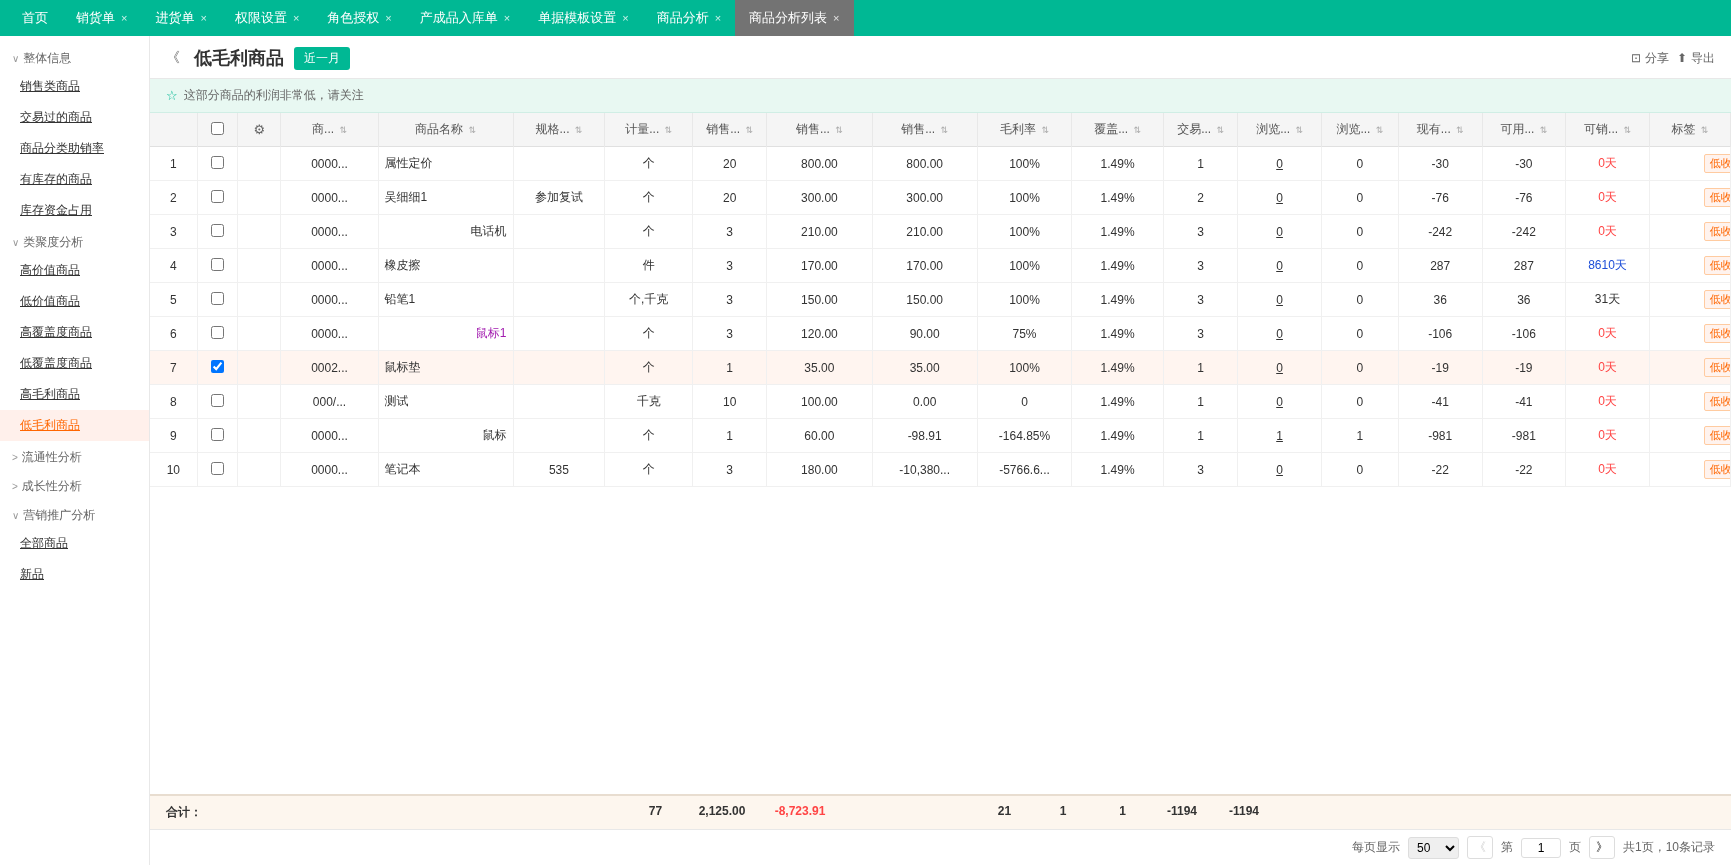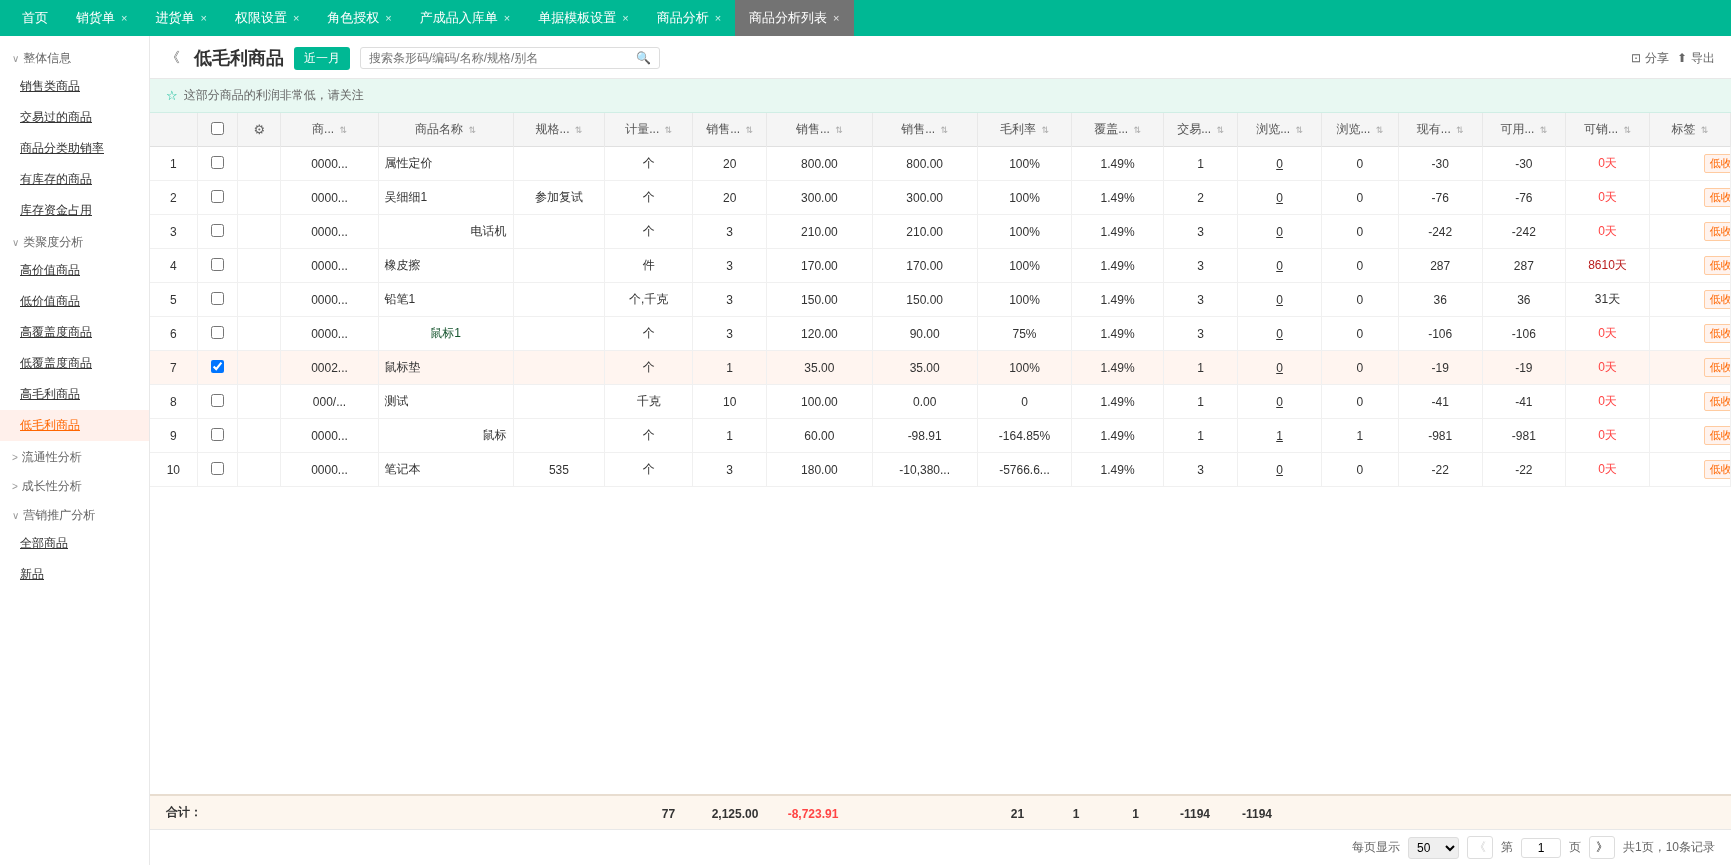--- a/index.html
+++ b/index.html
@@ -202,26 +202,25 @@
       margin-left: 48px;
     }
 
     .link-style { color: #333; text-decoration: underline; cursor: pointer; }
 
     
     .table-footer {
       background: #fdf6ee;
       padding: 8px 16px;
       display: flex;
-      align-items: flex-end;
+      align-items: flex-start;
       border-top: 2px solid #e8ddd0;
       font-size: 12px;
       font-weight: bold;
       color: #333;
-      gap: 13px;
     }
     .footer-label { min-width: 60px; }
     .footer-cells {
       display: flex;
       flex: 1;
     }
 
     
     .pagination-bar {
       background: #fff;
@@ -379,24 +378,20 @@
       </div>
     </div>
   </aside>
 
   <div class="content-area">
 
     <div class="page-header">
       <button class="collapse-btn" style="background:none;border:none;font-size:14px;cursor:pointer;color:#666;margin-right:4px;">《</button>
       <h1 class="page-title">低毛利商品</h1>
       <button class="filter-btn">近一月</button>
-      <div class="search-box">
-        <input type="text" placeholder="搜索条形码/编码/名称/规格/别名" style="">
-        <span style="color:#aaa;cursor:pointer;">🔍</span>
-      </div>
       <div class="header-actions">
         <button class="action-btn">
           <span>⊡</span>
           <span>分享</span>
         </button>
         <button class="action-btn">
           <span>⬆</span>
           <span>导出</span>
         </button>
       </div>
@@ -528,21 +523,21 @@
     <td>3</td>
     <td>170.00</td>
     <td>170.00</td>
     <td>100%</td>
     <td>1.49%</td>
     <td>3</td>
     <td><span class="link-style">0</span></td>
     <td>0</td>
     <td>287</td>
     <td>287</td>
-    <td style="color:#b91c1c">8610天</td>
+    <td style="color:#1d4ed8">8610天</td>
     <td><span class="tag-badge">低收入</span></td>
   </tr>
             <tr>
     <td>5</td>
     <td><input type="checkbox" style=""></td>
     <td></td>
     <td>0000...</td>
     <td style="text-align:left;color:#333;cursor:pointer;">铅笔1</td>
     <td></td>
     <td>个,千克</td>
@@ -557,21 +552,21 @@
     <td>36</td>
     <td>36</td>
     <td style="color:#333">31天</td>
     <td><span class="tag-badge">低收入</span></td>
   </tr>
             <tr>
     <td>6</td>
     <td><input type="checkbox" style=""></td>
     <td></td>
     <td>0000...</td>
-    <td style="text-align:center;color:#14532d;cursor:pointer;">鼠标1</td>
+    <td style="text-align:right;color:#a21caf;cursor:pointer;">鼠标1</td>
     <td></td>
     <td>个</td>
     <td>3</td>
     <td>120.00</td>
     <td>90.00</td>
     <td>75%</td>
     <td>1.49%</td>
     <td>3</td>
     <td><span class="link-style">0</span></td>
     <td>0</td>

